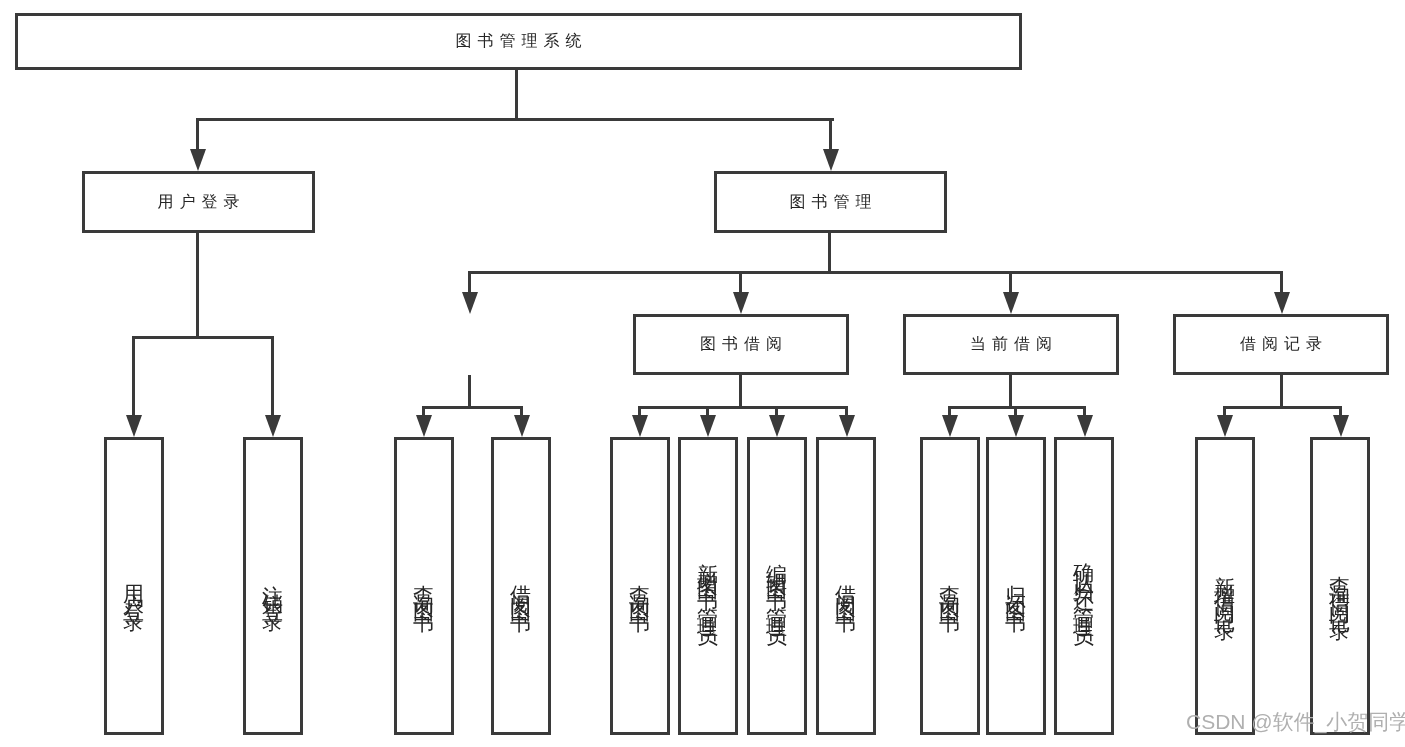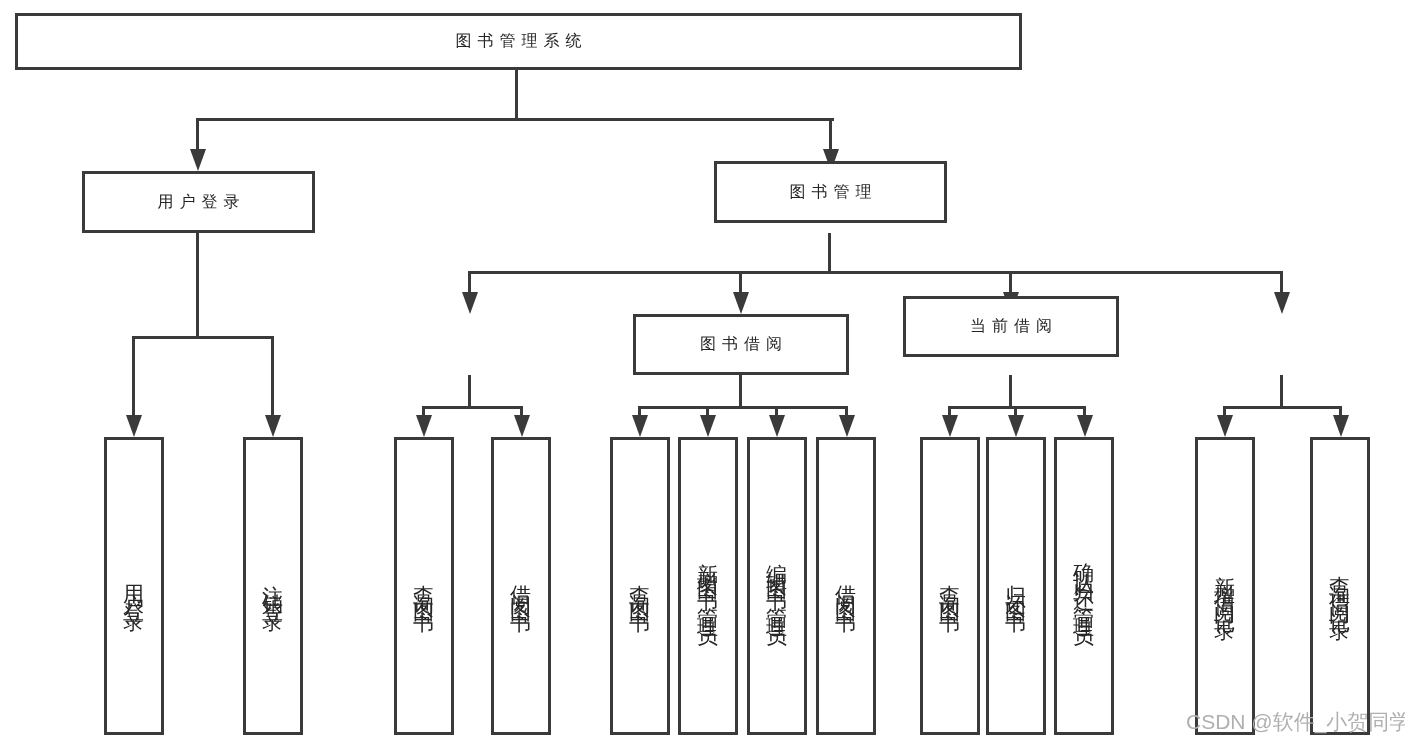--- a/index.html
+++ b/index.html
@@ -136,29 +136,32 @@
     <i class="arr" style="left:1333px;top:415px;"></i>
   </div>
 
   <div class="box" style="left:15px;top:13px;width:1007px;height:57px;">
     <span class="lbl">图书管理系统</span>
   </div>
 
   <div class="box" style="left:82px;top:171px;width:233px;height:62px;">
     <span class="lbl">用户登录</span>
   </div>
-  <div class="box" style="left:714px;top:161px;width:233px;height:62px;">
+  <div class="box" style="left:714px;top:171px;width:233px;height:62px;">
     <span class="lbl">图书管理</span>
   </div>
 
   <div class="box" style="left:633px;top:314px;width:216px;height:61px;">
     <span class="lbl">图书借阅</span>
   </div>
-  <div class="box" style="left:903px;top:296px;width:216px;height:61px;">
+  <div class="box" style="left:903px;top:314px;width:216px;height:61px;">
     <span class="lbl">当前借阅</span>
+  </div>
+  <div class="box" style="left:1173px;top:314px;width:216px;height:61px;">
+    <span class="lbl">借阅记录</span>
   </div>
 
   <div class="box vert" style="left:104px;top:437px;width:60px;height:298px;">
     <span class="lbl">用户登录</span>
   </div>
   <div class="box vert" style="left:243px;top:437px;width:60px;height:298px;">
     <span class="lbl">注销登录</span>
   </div>
 
   <div class="box vert" style="left:394px;top:437px;width:60px;height:298px;">

